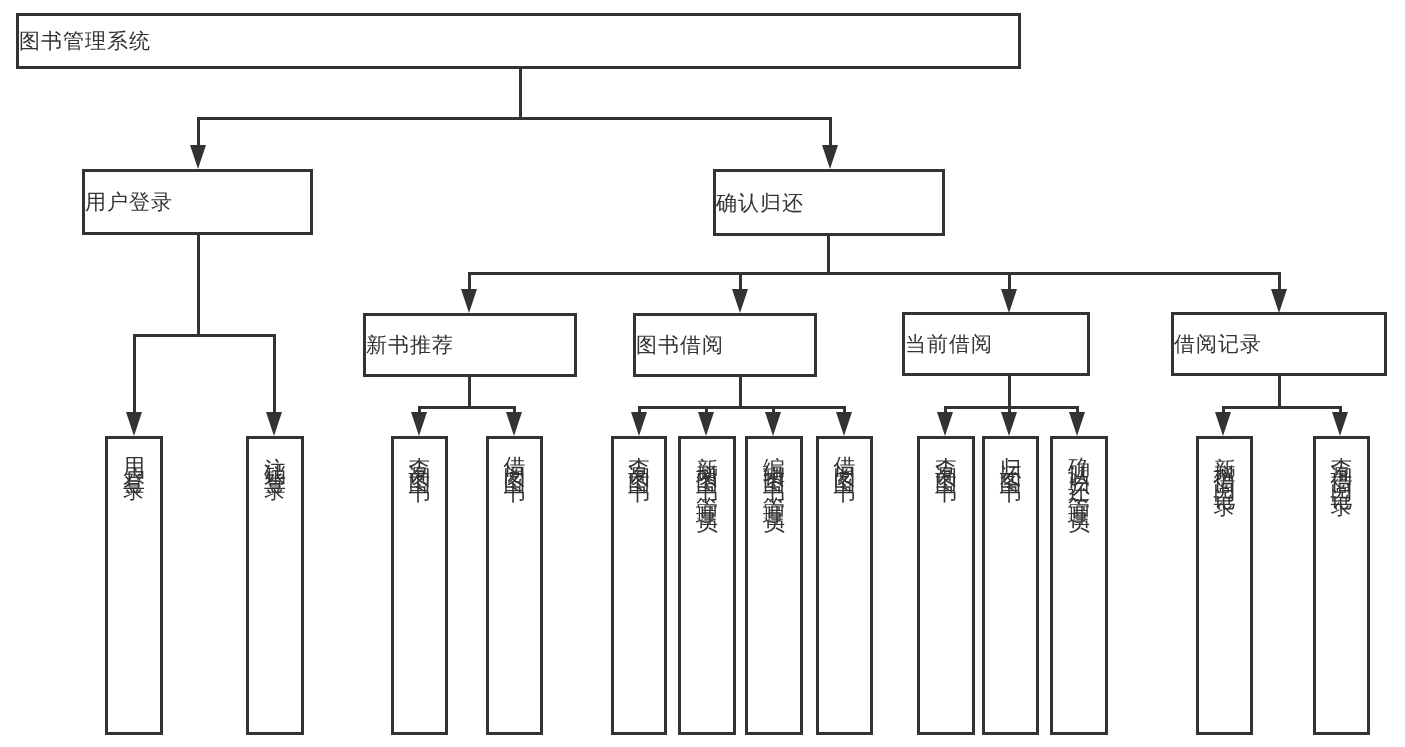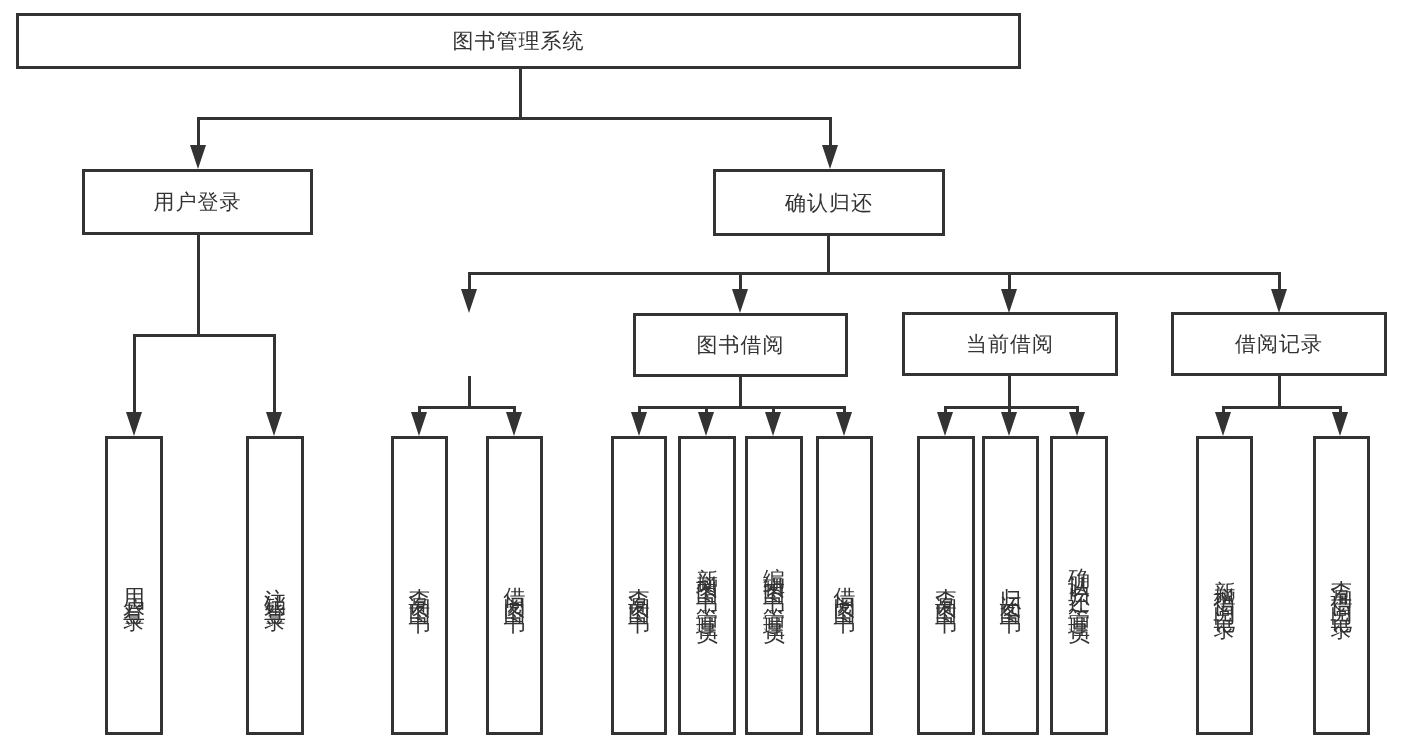--- a/index.html
+++ b/index.html
@@ -17,21 +17,20 @@
     color:var(--text);
     overflow:hidden;
   }
   .box{
     position:absolute;
     box-sizing:border-box;
     border:3px solid var(--line);
     background:#fff;
     display:flex;
     align-items:center;
-    justify-content:center;
     font-size:21px;
     letter-spacing:1px;
     color:var(--text);
   }
   .vbox{
     writing-mode:vertical-rl;
     text-orientation:mixed;
     font-size:22px;
     letter-spacing:8px;
     line-height:1;
@@ -89,24 +88,27 @@
   <div class="hl" style="left:468px;top:272px;width:813px;"></div>
   <div class="vl" style="left:468px;top:272px;height:18px;"></div>
   <div class="ah" style="left:461px;top:289px;"></div>
   <div class="vl" style="left:739px;top:272px;height:18px;"></div>
   <div class="ah" style="left:732px;top:289px;"></div>
   <div class="vl" style="left:1008px;top:272px;height:18px;"></div>
   <div class="ah" style="left:1001px;top:289px;"></div>
   <div class="vl" style="left:1278px;top:272px;height:18px;"></div>
   <div class="ah" style="left:1271px;top:289px;"></div>
 
-  <div class="box" style="left:633px;top:313px;width:215px;height:64px;">
+  <div class="box" style="left:363px;top:313px;width:214px;height:64px;">
+    <span>新书推荐</span>
+  </div>
+  <div class="box" style="left:633px;top:313px;width:184px;height:64px;">
     <span>图书借阅</span>
   </div>
-  <div class="box" style="left:902px;top:312px;width:216px;height:64px;">
+  <div class="box" style="left:902px;top:312px;width:188px;height:64px;">
     <span>当前借阅</span>
   </div>
   <div class="box" style="left:1171px;top:312px;width:216px;height:64px;">
     <span>借阅记录</span>
   </div>
 
   <div class="vl" style="left:468px;top:376px;height:32px;"></div>
   <div class="hl" style="left:418px;top:406px;width:98px;"></div>
   <div class="vl" style="left:418px;top:406px;height:8px;"></div>
   <div class="ah" style="left:411px;top:412px;"></div>

